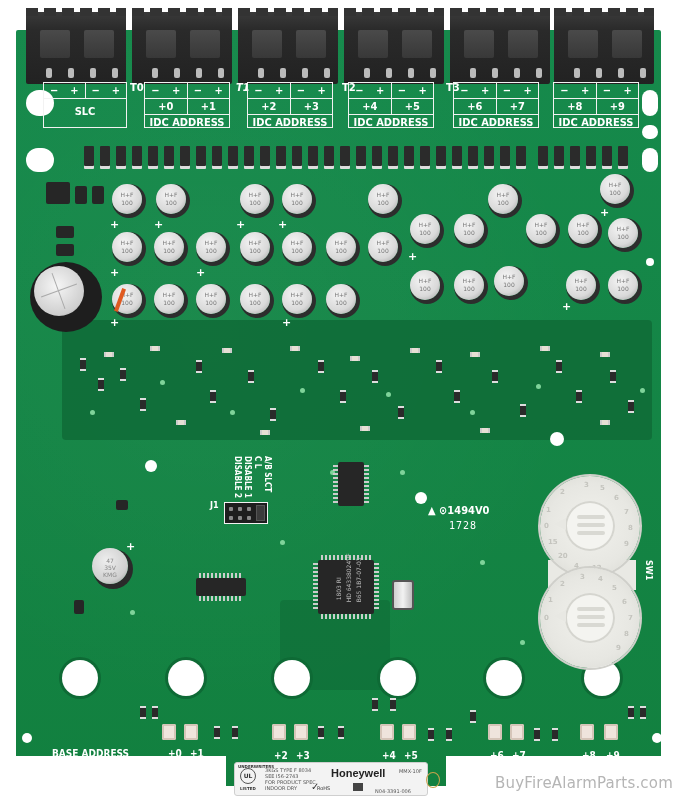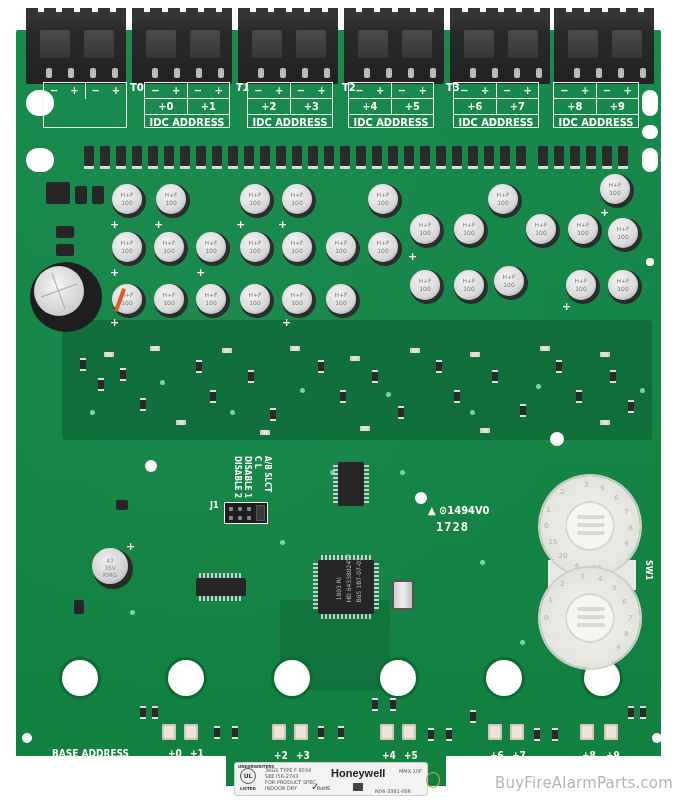--- a/index.html
+++ b/index.html
@@ -282,20 +282,23 @@
   <div class="row">
     <div class="cell split">
         <span>−</span>
         <span>+</span>
       </div>
     <div class="cell split">
         <span>−</span>
         <span>+</span>
       </div>
   </div>
+  <div class="row" style="height:28px;">
+      <div class="cell" style="line-height:26px;">SLC</div>
+    </div>
 </div>
 
 <div class="label-box" style="left:144px;top:82px;width:86px;height:46px;">
   <div class="row">
     <div class="cell split">
         <span>−</span>
         <span>+</span>
       </div>
     <div class="cell split">
         <span>−</span>
@@ -672,21 +675,21 @@
   <div class="shunt"></div>
 </div>
 <div class="silk vert" style="left:272px;top:456px;font-size:8px;">A/B SLCT</div>
 <div class="silk vert" style="left:262px;top:456px;font-size:8px;">C L</div>
 <div class="silk vert" style="left:252px;top:456px;font-size:8px;">DISABLE 1</div>
 <div class="silk vert" style="left:242px;top:456px;font-size:8px;">DISABLE 2</div>
 
 <div class="silk" style="left:428px;top:504px;font-size:11px;">
   <span>▲ ⊙</span><span>1494V0</span>
 </div>
-<div class="silk mono" style="left:436px;top:520px;font-size:12px;font-weight:bold;letter-spacing:1px;">1728</div>
+<div class="silk mono" style="left:449px;top:520px;font-size:10px;font-weight:normal;letter-spacing:1px;">1728</div>
 
 <div class="rotary-bridge"></div>
 <div class="rotary" style="left:540px;top:476px;">
   <div class="knob">
     <div class="bar" style="top:14px;"></div>
       <div class="bar" style="top:22px;"></div>
       <div class="bar" style="top:30px;"></div>
   </div>
   <div class="pointer" style="left:14px;top:42px;"></div>
   <span class="num" style="left:44px;top:5px;">3</span>

